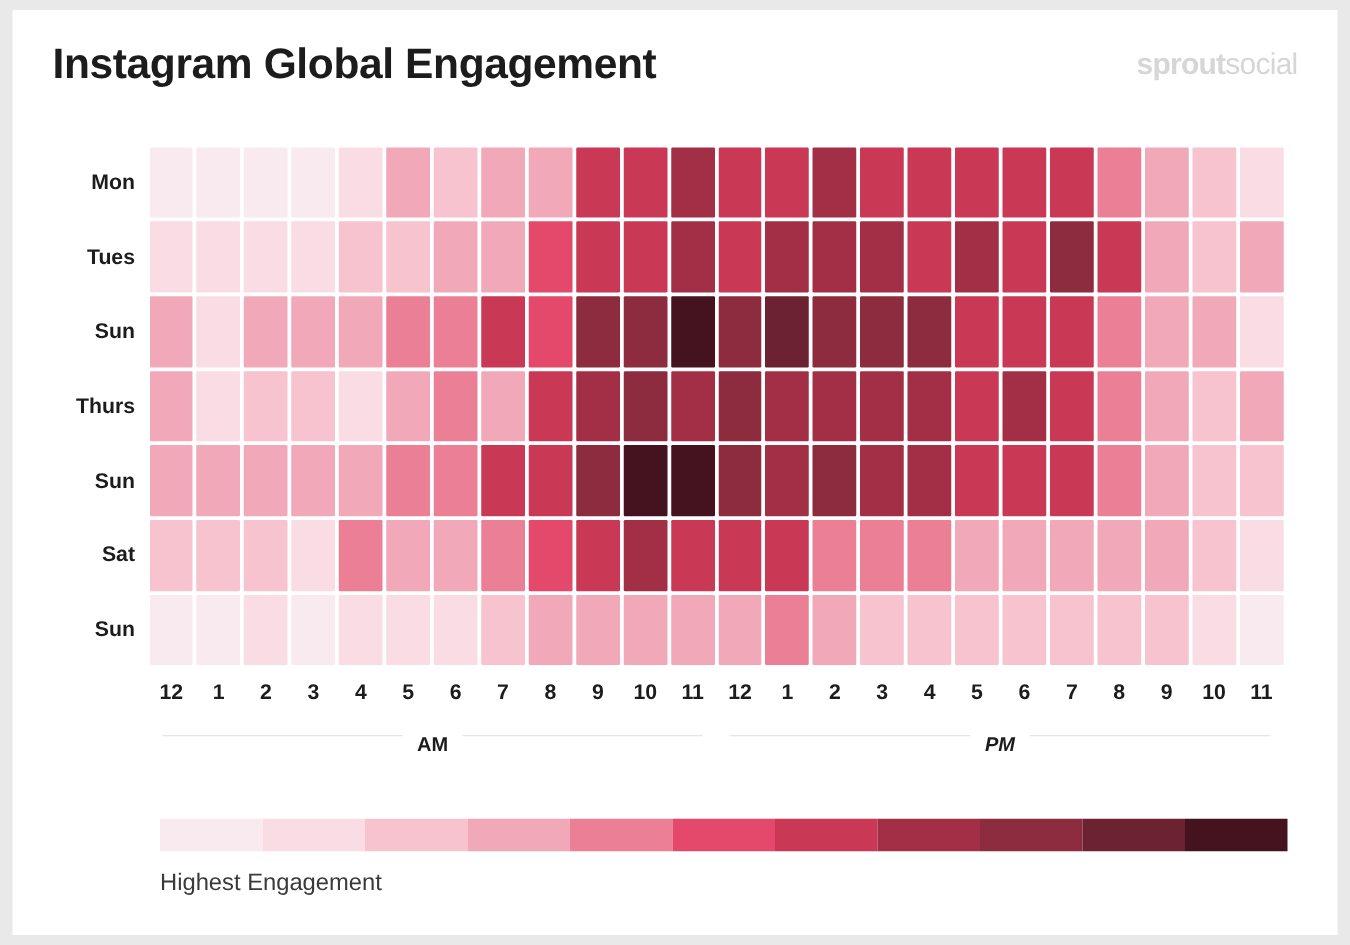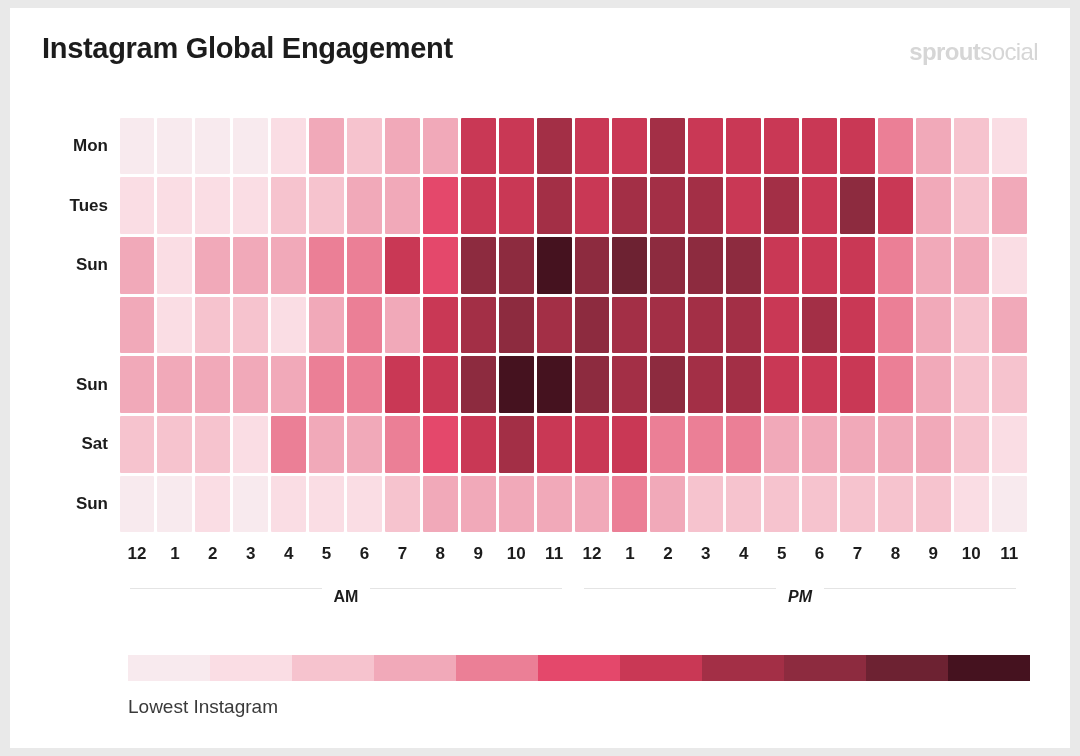--- a/index.html
+++ b/index.html
@@ -15,21 +15,21 @@
     width:1060px; height:740px;
     background:#ffffff;
   }
 
   
   #header {
     position:absolute; left:32px; top:24px; right:32px; height:52px;
   }
   #title {
     position:absolute; left:0; top:0;
-    font-size:29px; font-weight:bold; color:#1c1c1c;
+    font-size:34px; font-weight:bold; color:#1c1c1c;
     letter-spacing:-0.3px; white-space:nowrap;
   }
   #logo {
     position:absolute; right:0; top:6px;
     font-size:24px; color:#d6d6d6; letter-spacing:-0.6px; white-space:nowrap;
   }
   #logo .b { font-weight:bold; }
   #logo .r { font-weight:normal; }
 
   
@@ -203,20 +203,21 @@
         <div class="cell" style="background: rgb(141, 43, 63);"></div>
         <div class="cell" style="background: rgb(201, 56, 85);"></div>
         <div class="cell" style="background: rgb(201, 56, 85);"></div>
         <div class="cell" style="background: rgb(201, 56, 85);"></div>
         <div class="cell" style="background: rgb(235, 127, 150);"></div>
         <div class="cell" style="background: rgb(241, 169, 185);"></div>
         <div class="cell" style="background: rgb(241, 169, 185);"></div>
         <div class="cell" style="background: rgb(250, 221, 228);"></div>
       </div>
       <div class="hrow">
+        <div class="ylabel">Thurs</div>
         <div class="cell" style="background: rgb(241, 169, 185);"></div>
         <div class="cell" style="background: rgb(250, 221, 228);"></div>
         <div class="cell" style="background: rgb(246, 195, 206);"></div>
         <div class="cell" style="background: rgb(246, 195, 206);"></div>
         <div class="cell" style="background: rgb(250, 221, 228);"></div>
         <div class="cell" style="background: rgb(241, 169, 185);"></div>
         <div class="cell" style="background: rgb(235, 127, 150);"></div>
         <div class="cell" style="background: rgb(241, 169, 185);"></div>
         <div class="cell" style="background: rgb(201, 56, 85);"></div>
         <div class="cell" style="background: rgb(163, 47, 70);"></div>
@@ -366,16 +367,16 @@
       <div class="lseg" style="background: rgb(235, 127, 150);"></div>
       <div class="lseg" style="background: rgb(228, 72, 107);"></div>
       <div class="lseg" style="background: rgb(201, 56, 85);"></div>
       <div class="lseg" style="background: rgb(163, 47, 70);"></div>
       <div class="lseg" style="background: rgb(141, 43, 63);"></div>
       <div class="lseg" style="background: rgb(109, 34, 50);"></div>
       <div class="lseg" style="background: rgb(69, 18, 31);"></div>
     </div>
 
   <div id="legend-labels">
-    <div class="ll low">Lowest Instagram</div>
+    <div class="ll low">Highest Engagement</div>
   </div>
 
 </div>
 
 </body></html>

